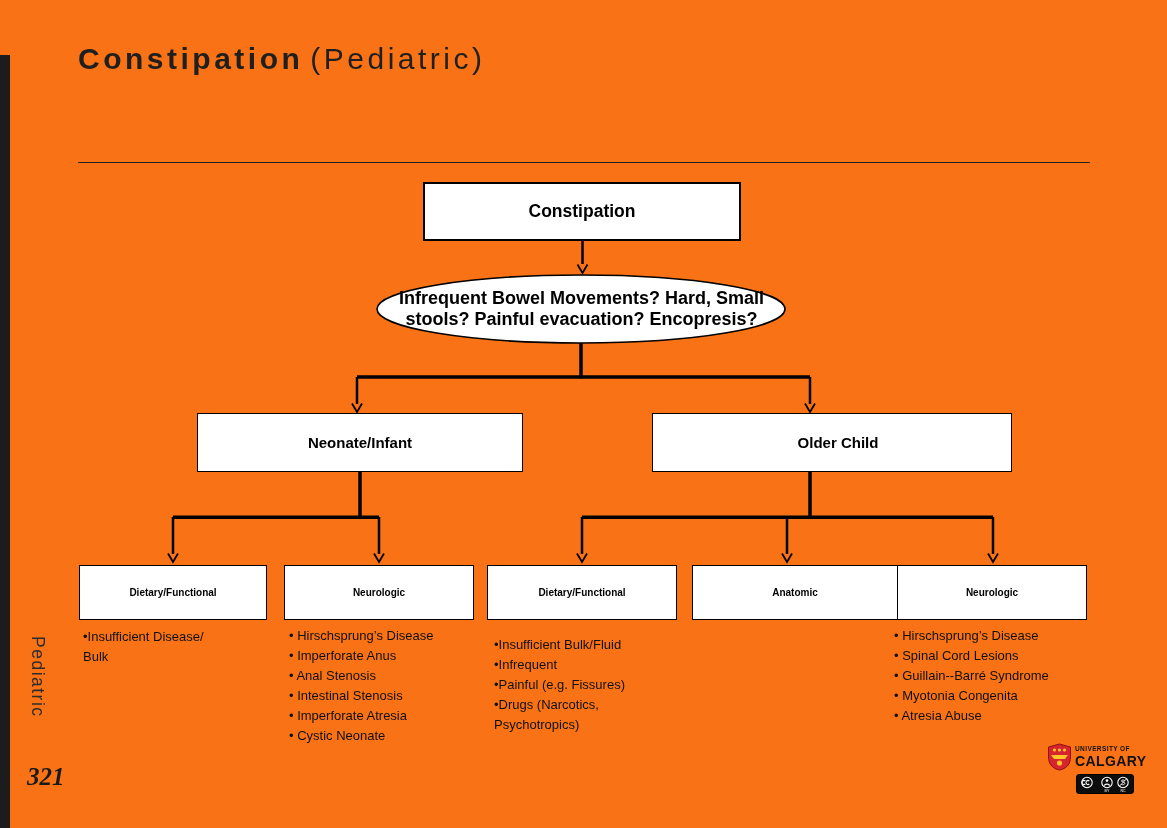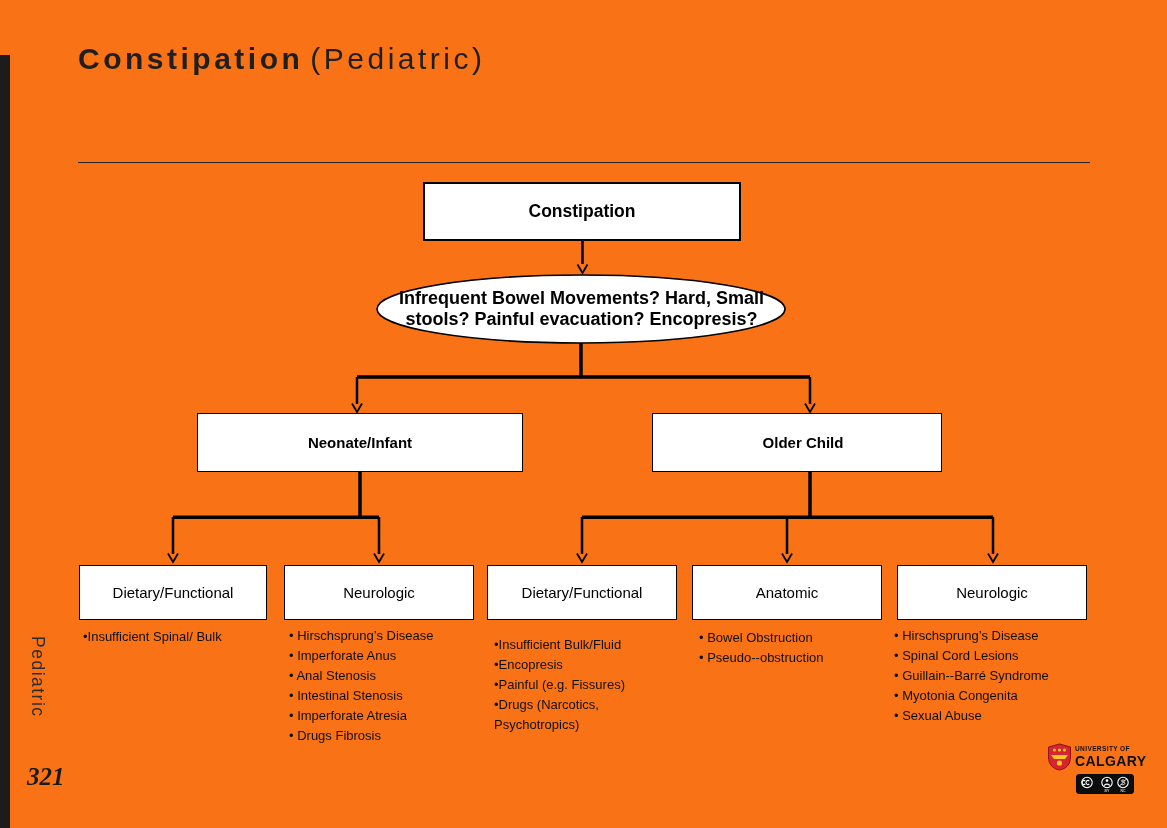--- a/index.html
+++ b/index.html
@@ -9,21 +9,21 @@
   .title{position:absolute;left:78px;top:42px;font-size:30px;letter-spacing:3.5px;
          color:#1f1f1f;white-space:nowrap;}
   .title .t-bold{font-weight:700;}
   .title .t-light{font-weight:400;margin-left:7px;}
   .rule{position:absolute;left:78px;top:162px;width:1012px;border-top:1.6px solid #232323;}
   svg.connectors{position:absolute;left:0;top:0;width:1167px;height:828px;}
   .node{position:absolute;background:#fff;border:1.5px solid #000;
         display:flex;align-items:center;justify-content:center;text-align:center;box-sizing:border-box;}
   .root-node{font-weight:700;font-size:17.5px;border-width:2px;}
   .lvl1-node{font-weight:600;font-size:15px;justify-content:center;}
-  .cat-node{font-weight:400;font-size:15px;}
+  .cat-node{font-weight:700;font-size:10px;}
   .ellipse-label{position:absolute;left:394px;top:288px;width:375px;text-align:center;
                  font-weight:700;font-size:18px;line-height:21px;color:#000;}
   .blist{position:absolute;font-size:13px;line-height:20px;color:#101010;}
   .side-tab{position:absolute;left:27px;top:636px;writing-mode:vertical-rl;
             font-size:17.5px;letter-spacing:1.5px;color:#2d2d2d;}
   .pagenum{position:absolute;left:27px;top:763px;font-family:"Liberation Serif",serif;
            font-style:italic;font-weight:700;font-size:25px;color:#1a1a1a;}
   .uofc{position:absolute;left:1047px;top:743px;display:flex;align-items:center;justify-content:center;}
   .uofc-text{margin-left:3px;line-height:1;}
   .uofc-l1{font-size:6.5px;font-weight:700;letter-spacing:.4px;color:#111;}
@@ -84,71 +84,67 @@
   </div>
 
   <div class="ellipse-label">
     <div>Infrequent Bowel Movements? Hard, Small</div>
     <div>stools? Painful evacuation? Encopresis?</div>
   </div>
 
   <div class="node lvl1-node" style="left:197px;top:413px;width:326px;height:59px;">
     <span>Neonate/Infant</span>
   </div>
-  <div class="node lvl1-node" style="left:652px;top:413px;width:290px;height:59px;padding-left:12px;">
+  <div class="node lvl1-node" style="left:652px;top:413px;width:360px;height:59px;padding-left:12px;">
     <span>Older Child</span>
   </div>
 
   <div class="node cat-node" style="left:79px;top:565px;width:188px;height:55px;">
     <span>Dietary/Functional</span>
   </div>
   <div class="node cat-node" style="left:284px;top:565px;width:190px;height:55px;">
     <span>Neurologic</span>
   </div>
   <div class="node cat-node" style="left:487px;top:565px;width:190px;height:55px;">
     <span>Dietary/Functional</span>
   </div>
-  <div class="node cat-node" style="left:692px;top:565px;width:190px;height:55px;">
+  <div class="node cat-node" style="left:692px;top:565px;width:206px;height:55px;">
     <span>Anatomic</span>
   </div>
   <div class="node cat-node" style="left:897px;top:565px;width:190px;height:55px;">
     <span>Neurologic</span>
   </div>
 
   <div class="blist" style="left:83px;top:627px;width:140px;">
-    <div>•Insufficient Spinal/ Bulk</div>
+    <div>•Insufficient Disease/ Bulk</div>
   </div>
 
   <div class="blist" style="left:289px;top:626px;width:185px;">
     <div>• Hirschsprung’s Disease</div>
     <div>• Imperforate Anus</div>
     <div>• Anal Stenosis</div>
     <div>• Intestinal Stenosis</div>
     <div>• Imperforate Atresia</div>
-    <div>• Drugs Fibrosis</div>
+    <div>• Cystic Neonate</div>
   </div>
 
   <div class="blist" style="left:494px;top:635px;width:170px;">
     <div>•Insufficient Bulk/Fluid</div>
-    <div>•Encopresis</div>
+    <div>•Infrequent</div>
     <div>•Painful (e.g. Fissures)</div>
     <div>•Drugs (Narcotics, Psychotropics)</div>
   </div>
 
-  <div class="blist" style="left:699px;top:628px;width:185px;">
-    <div>• Bowel Obstruction</div>
-    <div>• Pseudo--obstruction</div>
-  </div>
 
   <div class="blist" style="left:894px;top:626px;width:200px;">
     <div>• Hirschsprung’s Disease</div>
     <div>• Spinal Cord Lesions</div>
     <div>• Guillain--Barré Syndrome</div>
     <div>• Myotonia Congenita</div>
-    <div>• Sexual Abuse</div>
+    <div>• Atresia Abuse</div>
   </div>
 
   <div class="side-tab">Pediatric</div>
 
   <div class="pagenum">321</div>
 
   <div class="uofc">
     <svg width="25" height="28" viewBox="0 0 25 28" xmlns="http://www.w3.org/2000/svg">
       <path d="M12.5 1 L23.5 4 V14 C23.5 21.5 19 25.8 12.5 27 C6 25.8 1.5 21.5 1.5 14 V4 Z" fill="#d6252e" stroke="#8e1016" stroke-width="1"></path>
       <circle cx="7.5" cy="7" r="1.6" fill="#ffc425"></circle>

